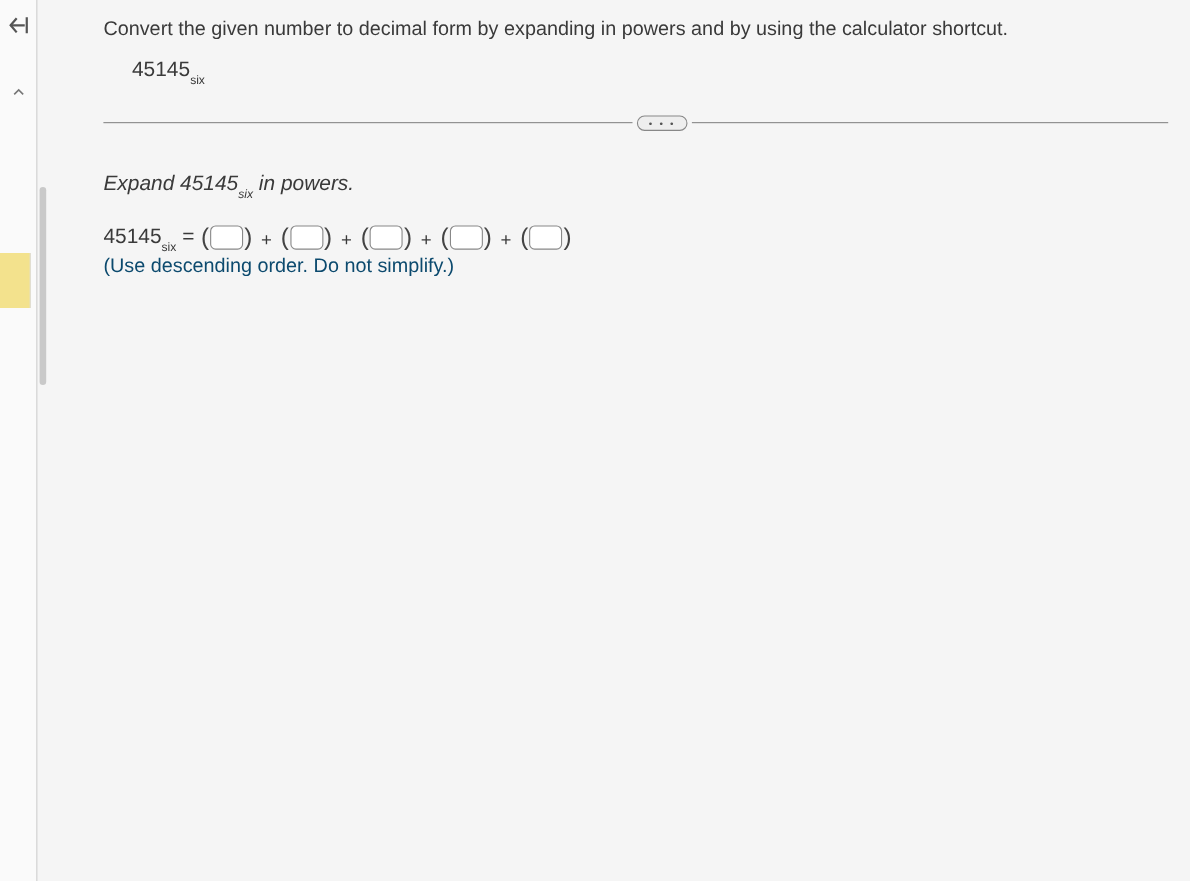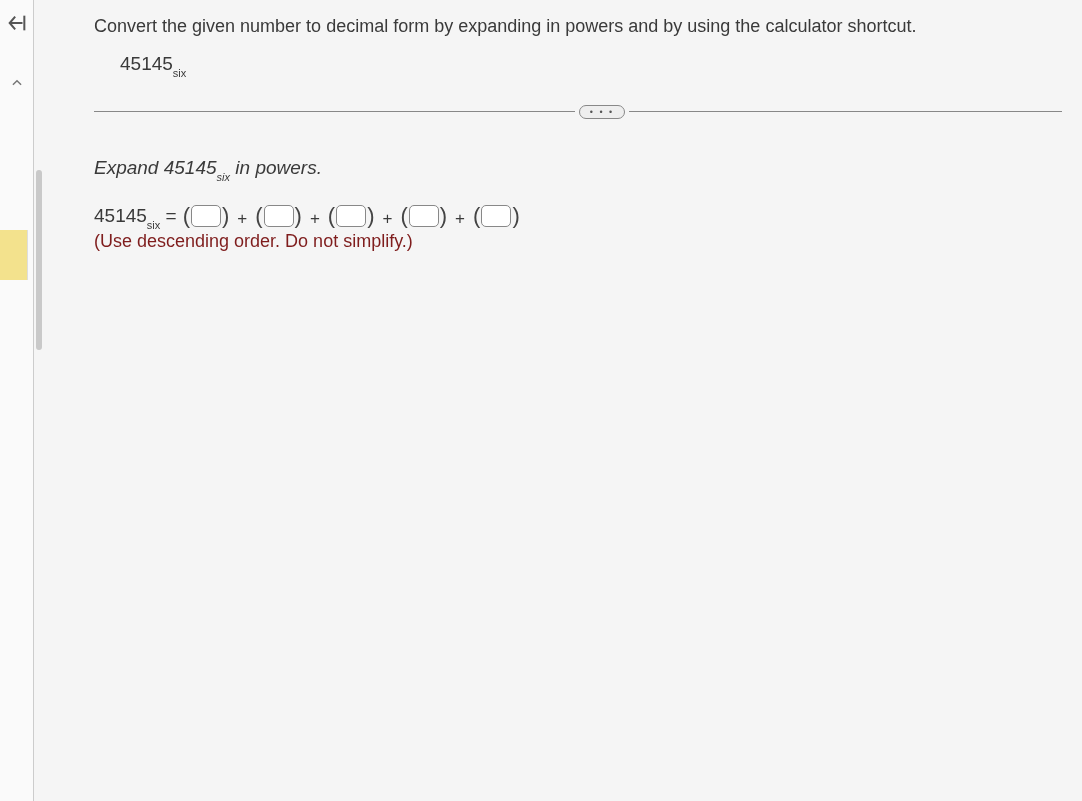--- a/index.html
+++ b/index.html
@@ -128,21 +128,21 @@
       width: 30px;
       height: 22px;
       border: 1px solid #888;
       border-radius: 5px;
       background: #fff;
       display: inline-block;
       margin: 0 1px;
     }
     .hint-text {
       font-size: 18px;
-      color: #7f1d1d;
+      color: #0c4a6e;
     }
   </style>
 </head>
 <body>
 
 <div class="left-rail">
   <div class="nav-back-icon">
     <svg width="22" height="22" viewBox="0 0 24 24" fill="none" stroke="#555" stroke-width="2.2">
       <line x1="4" y1="12" x2="18" y2="12"></line>
       <polyline points="10,5 4,12 10,19"></polyline>

